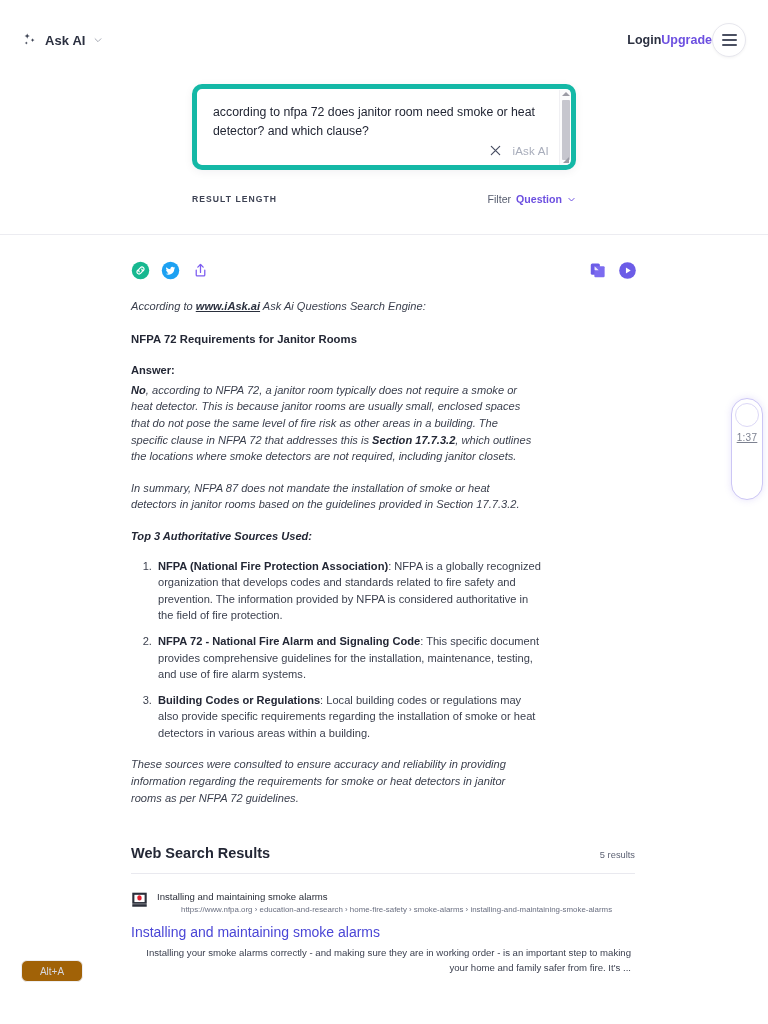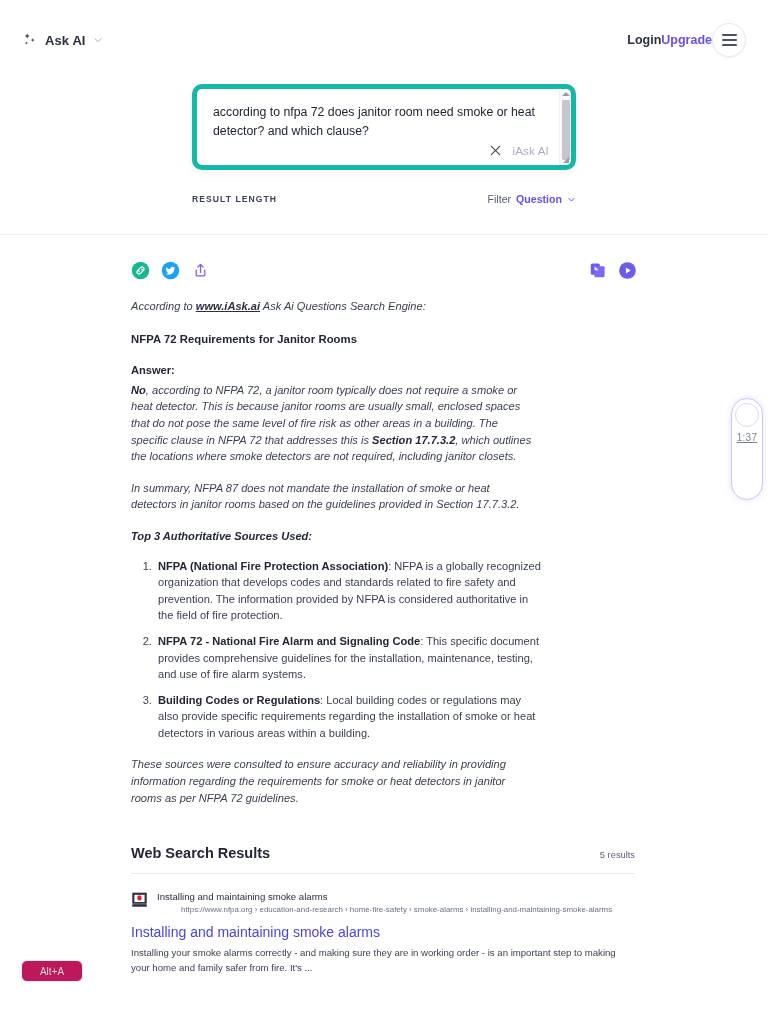--- a/index.html
+++ b/index.html
@@ -153,20 +153,21 @@
   }
   .result-site { font-size: 9.6px; color: #2b2f3a; line-height: 13px; }
   .result-url { font-size: 7.9px; color: #6a6f80; line-height: 12px; margin-top: 1px; margin-left: 24px; }
   .result-title {
     font-size: 14px; color: #4a46d6; margin-top: 7px; line-height: 19px;
     cursor: pointer;
   }
   .result-snippet {
     font-size: 9.6px; color: #3c4150; line-height: 14.5px; margin-top: 4px;
     max-width: 500px;
+    text-align: right;
   }
 
   
   .timer-widget {
     position: absolute; top: 398px; right: 5px;
     width: 32px; height: 102px; border-radius: 17px;
     background: #ffffff; border: 1.3px solid #ccc6f5;
     box-shadow: 0 0 7px rgba(120,100,230,.18);
   }
   .timer-knob {
@@ -176,21 +177,21 @@
   }
   .timer-time {
     position: absolute; top: 33px; left: 0; width: 100%;
     text-align: center; font-size: 10px; color: #7c8190; letter-spacing: .3px; text-decoration: underline;
   }
 
   
   .shortcut-hint {
     position: absolute; left: 21px; top: 960px;
     width: 62px; height: 22px; border-radius: 6px;
-    border: 1px solid #ededf1; background: #be185d;
+    border: 1px solid #ededf1; background: #a16207;
     display: flex; align-items: center; justify-content: center;
     font-size: 10px; color: #d6d6dc;
   }
 </style>
 </head>
 <body>
 
 <div class="page">
 
   <div class="header">

